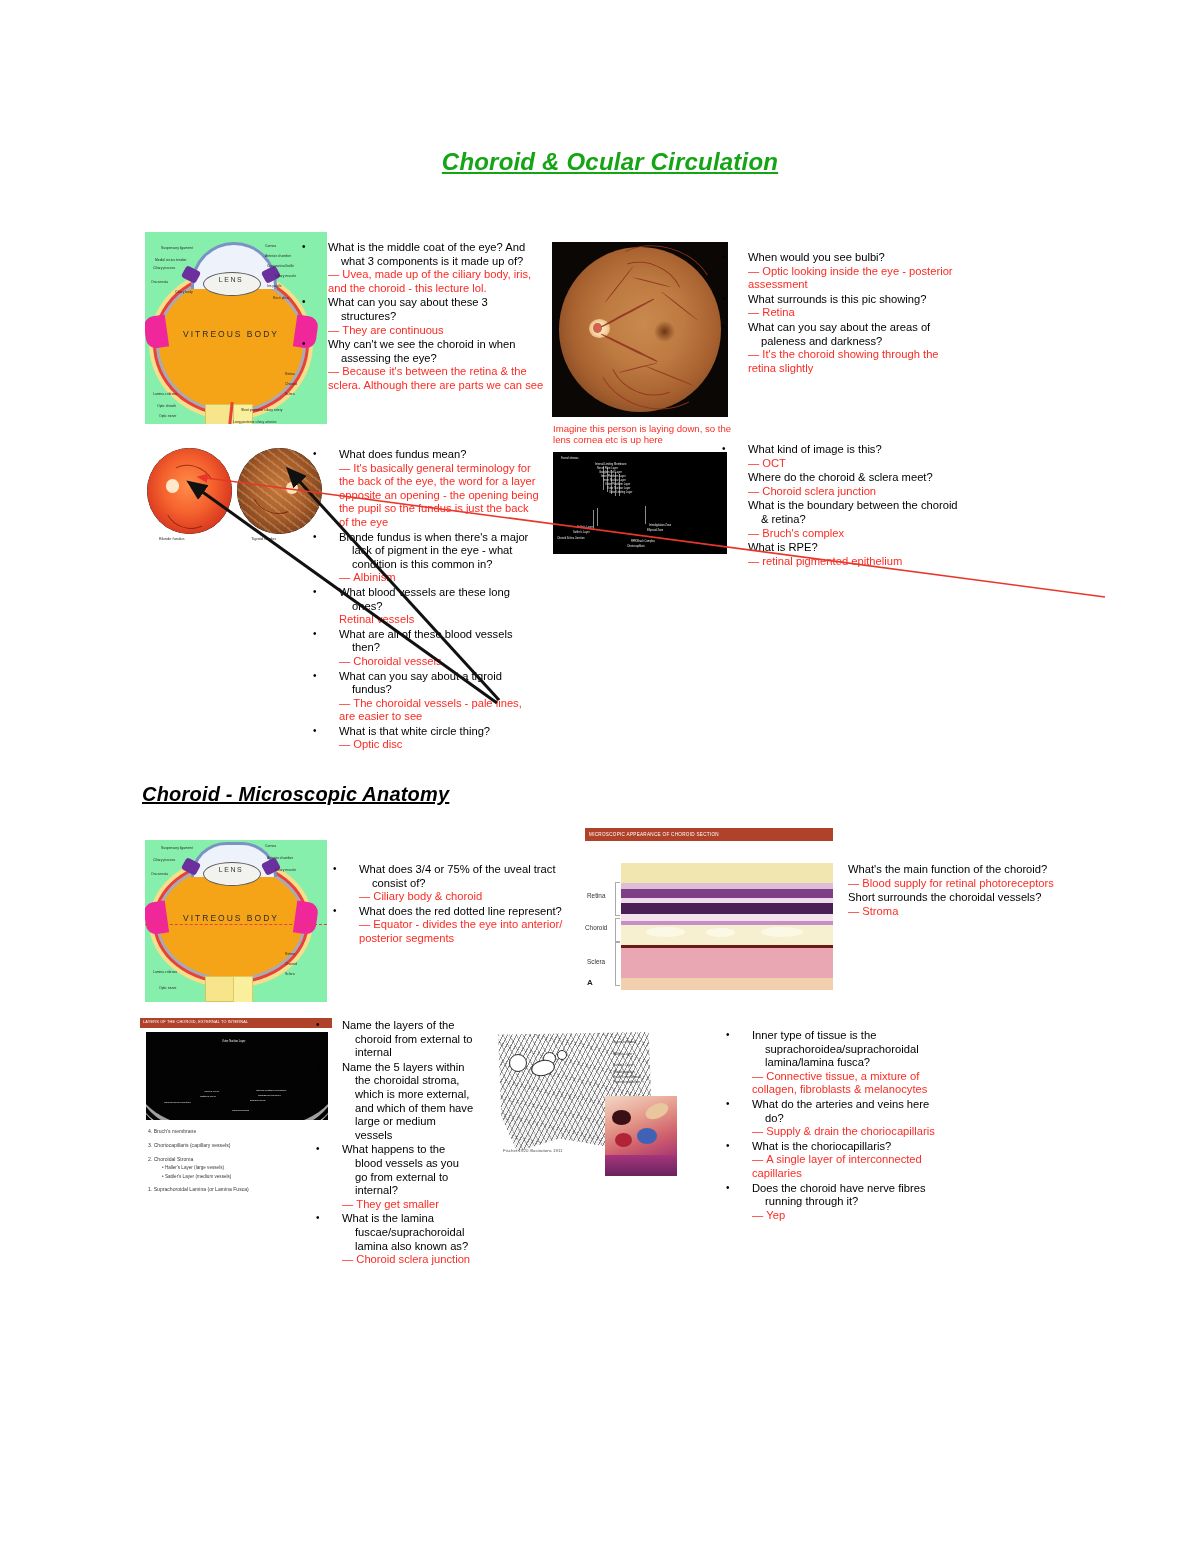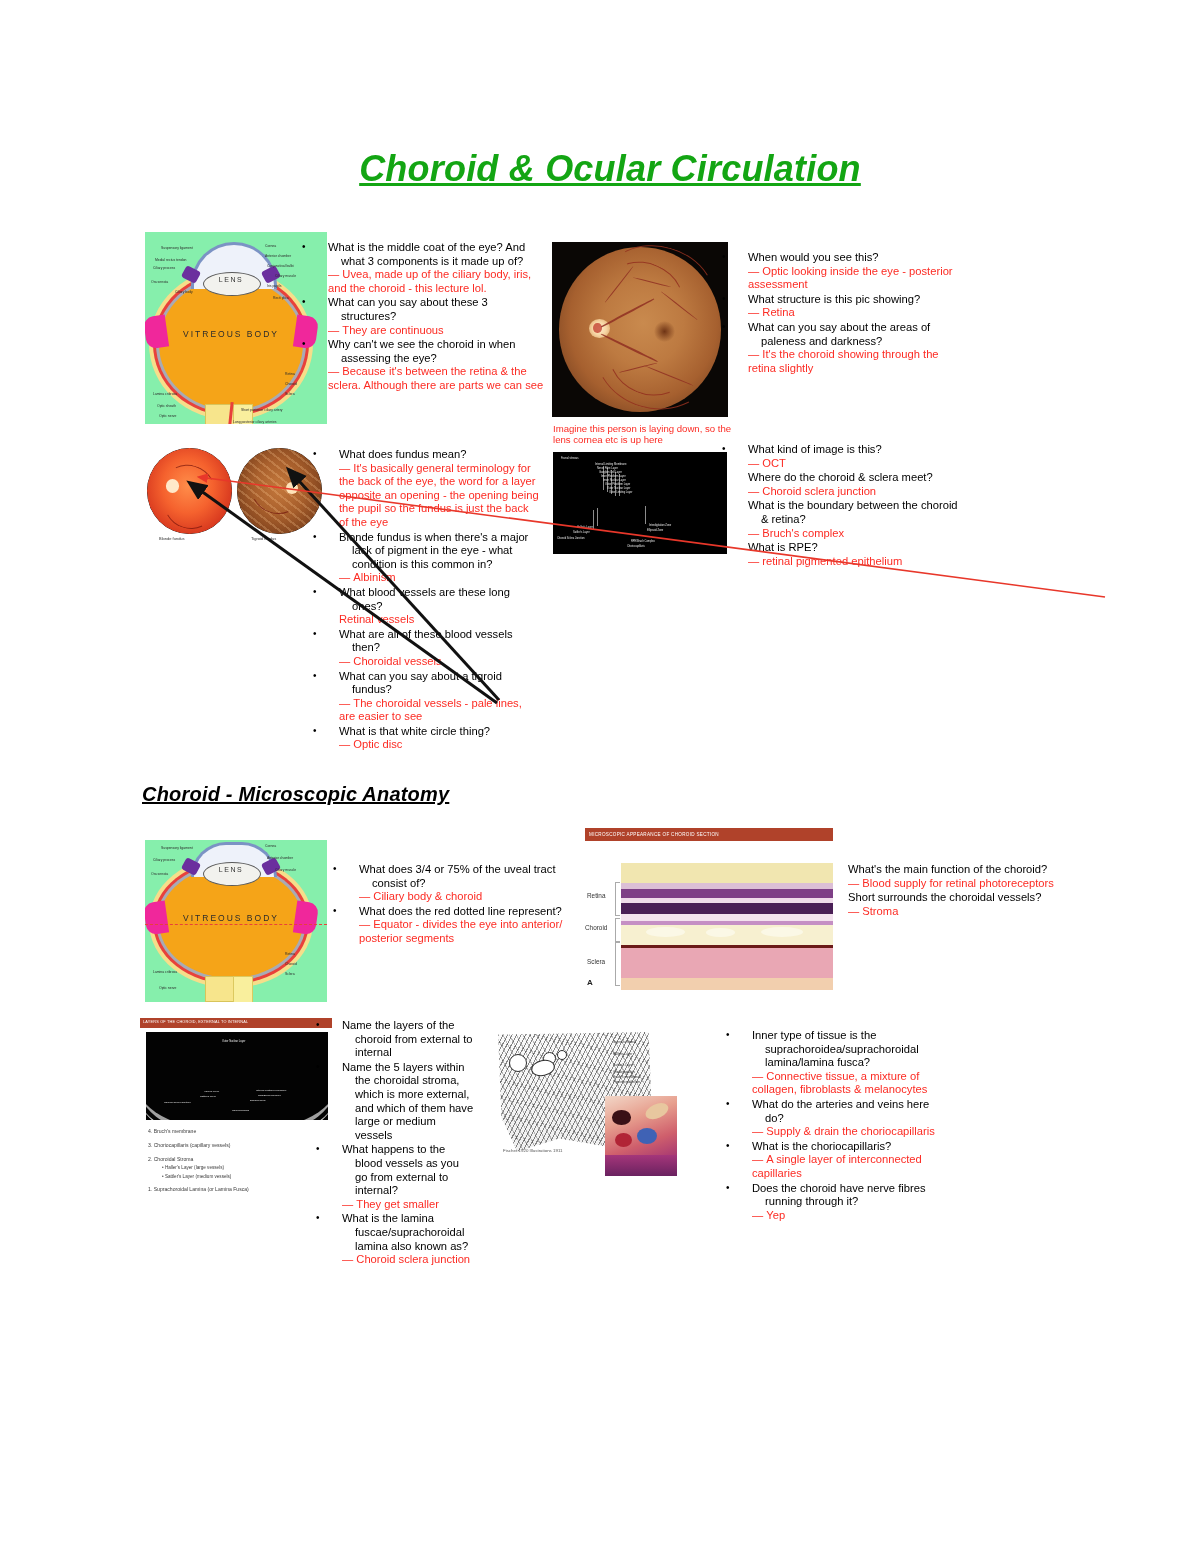--- a/index.html
+++ b/index.html
@@ -2,21 +2,21 @@
 <html><head>
 <meta charset="utf-8">
 <style>
   html,body{margin:0;padding:0;background:#fff;}
   body{width:1200px;height:1553px;position:relative;font-family:"Liberation Sans",sans-serif;color:#000;}
   .page{position:relative;width:1200px;height:1553px;overflow:hidden;}
 
   
   .title{
     position:absolute;left:330px;top:148px;width:560px;
-    font-size:36px;font-weight:bold;font-style:italic;color:#13a513;
+    font-size:24px;font-weight:bold;font-style:italic;color:#13a513;
     text-decoration:underline;text-align:center;letter-spacing:.2px;
   }
   .section-h{
     position:absolute;left:142px;top:783px;
     font-size:20px;font-weight:bold;font-style:italic;color:#000;
     text-decoration:underline;letter-spacing:.2px;
   }
 
   
   .tb{position:absolute;font-size:11.2px;line-height:13.6px;}
@@ -177,23 +177,23 @@
     <div class="v" style="left:28%;top:48%;width:34%;height:1.6px;transform:rotate(-28deg);"></div>
     <div class="v" style="left:28%;top:52%;width:36%;height:1.6px;transform:rotate(26deg);"></div>
     <div class="v" style="left:30%;top:34%;width:26%;height:1.1px;transform:rotate(-52deg);"></div>
     <div class="v" style="left:46%;top:20%;width:22%;height:1.1px;transform:rotate(14deg);"></div>
     <div class="v" style="left:52%;top:70%;width:30%;height:1.2px;transform:rotate(22deg);"></div>
     <div class="v" style="left:38%;top:74%;width:22%;height:1px;transform:rotate(-14deg);"></div>
     <div class="v" style="left:62%;top:28%;width:26%;height:1px;transform:rotate(38deg);"></div>
   </div>
 
   <div class="tb" style="left:748px;top:250px;width:218px;">
-      <p class="q">When would you see this?</p>
+      <p class="q">When would you see bulbi?</p>
       <p class="a">Optic looking inside the eye - posterior assessment</p>
-      <p class="q">What structure is this pic showing?</p>
+      <p class="q">What surrounds is this pic showing?</p>
       <p class="a">Retina</p>
       <p class="q">What can you say about the areas of paleness and darkness?</p>
       <p class="a">It's the choroid showing through the retina slightly</p>
     </div>
 
   <div class="cap" style="left:553px;top:423px;width:186px;">Imagine this person is laying down, so the lens cornea etc is up here</div>
 
   <div class="img" style="left:145px;top:448px;width:180px;height:98px;background:#fff;">
     <div style="position:absolute;left:2px;top:0;width:85px;height:86px;border-radius:50%;overflow:hidden;background:#000;">
       <div style="position:absolute;inset:0;border-radius:50%;background:radial-gradient(ellipse at 48% 44%,#ff8d4a 0%,#f5622e 40%,#d8391f 72%,#8c1d12 100%);"></div>

